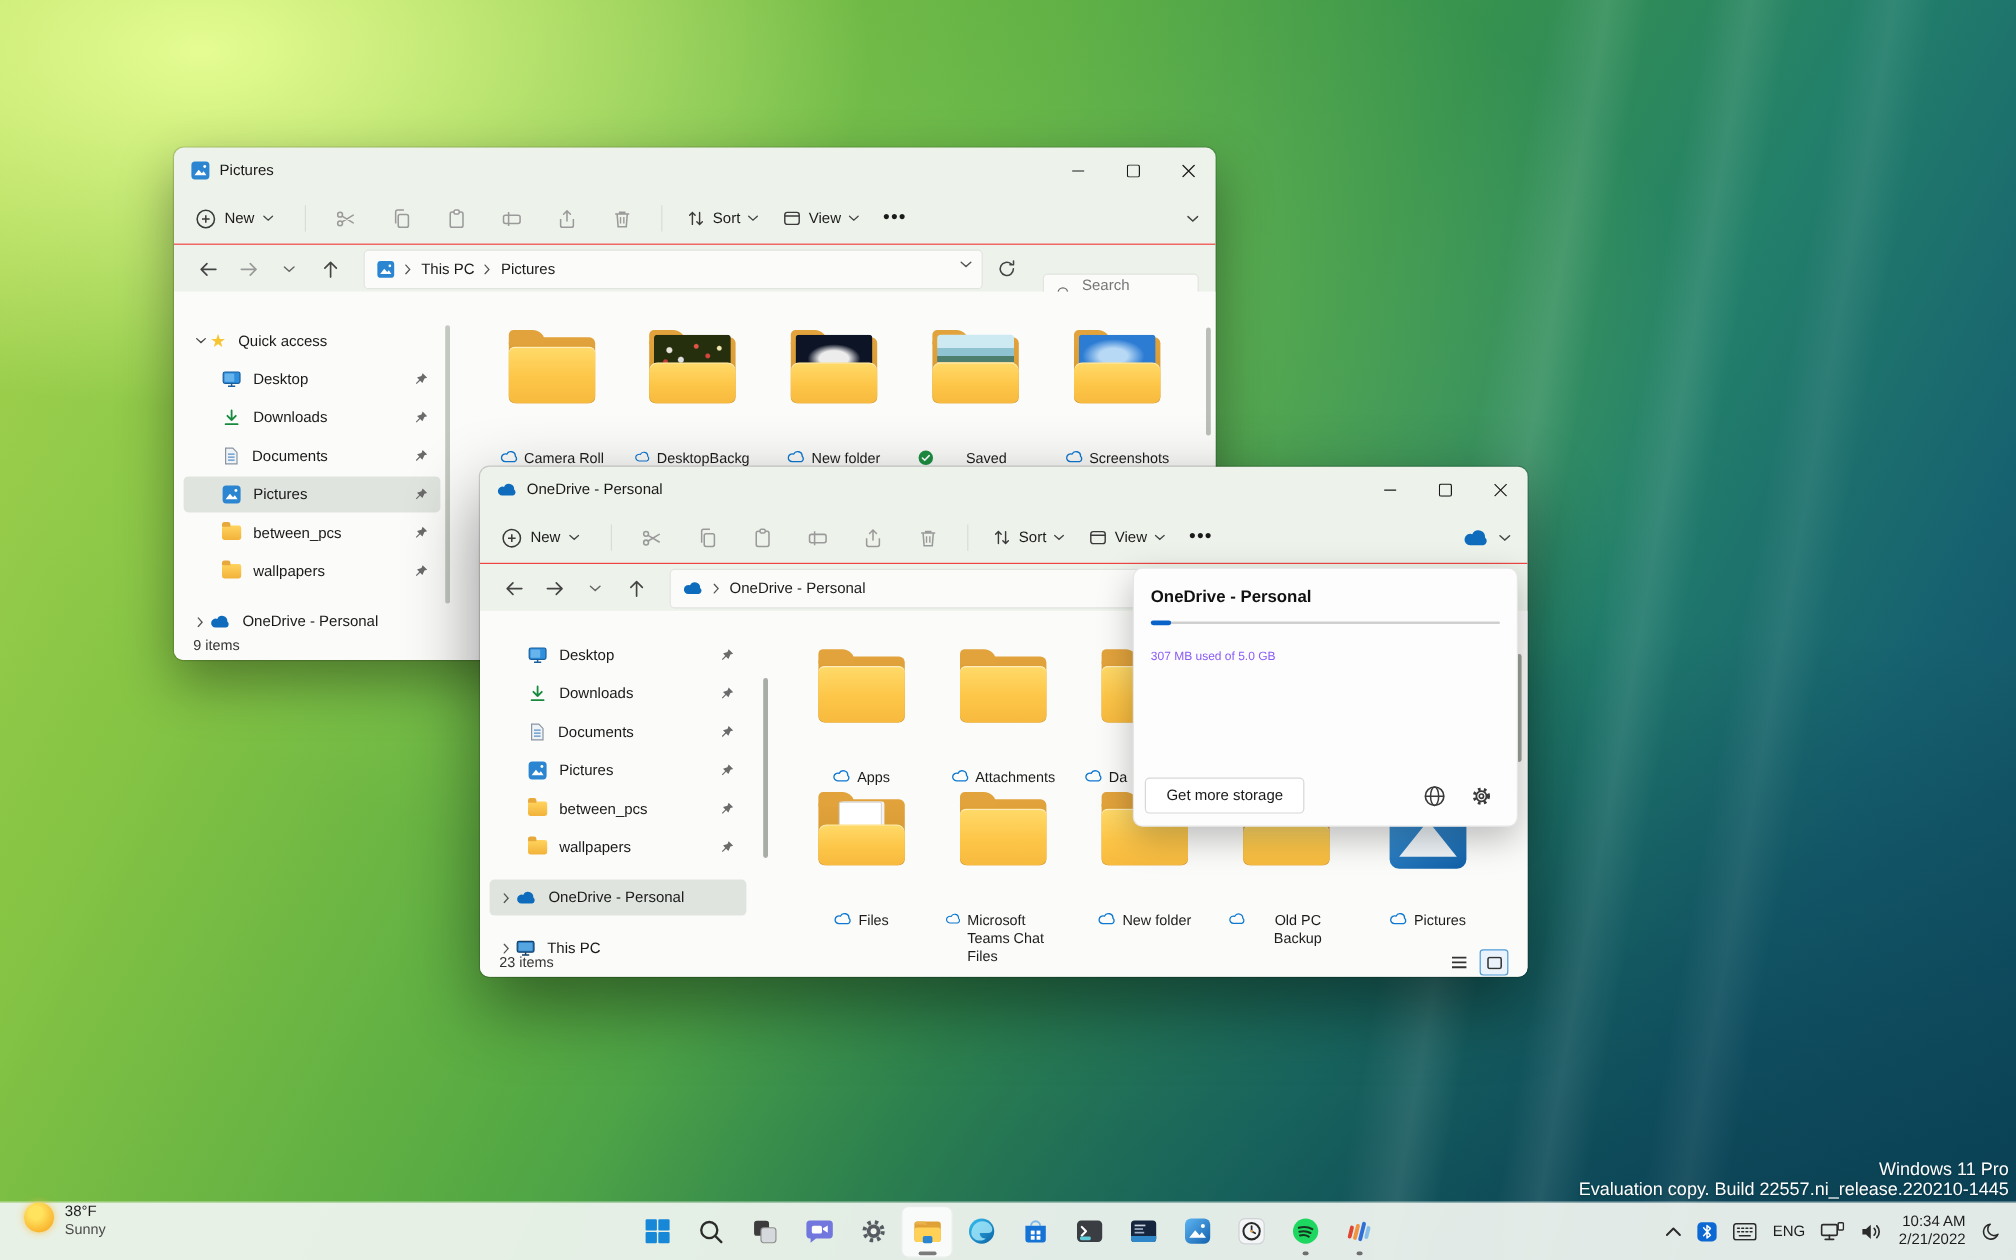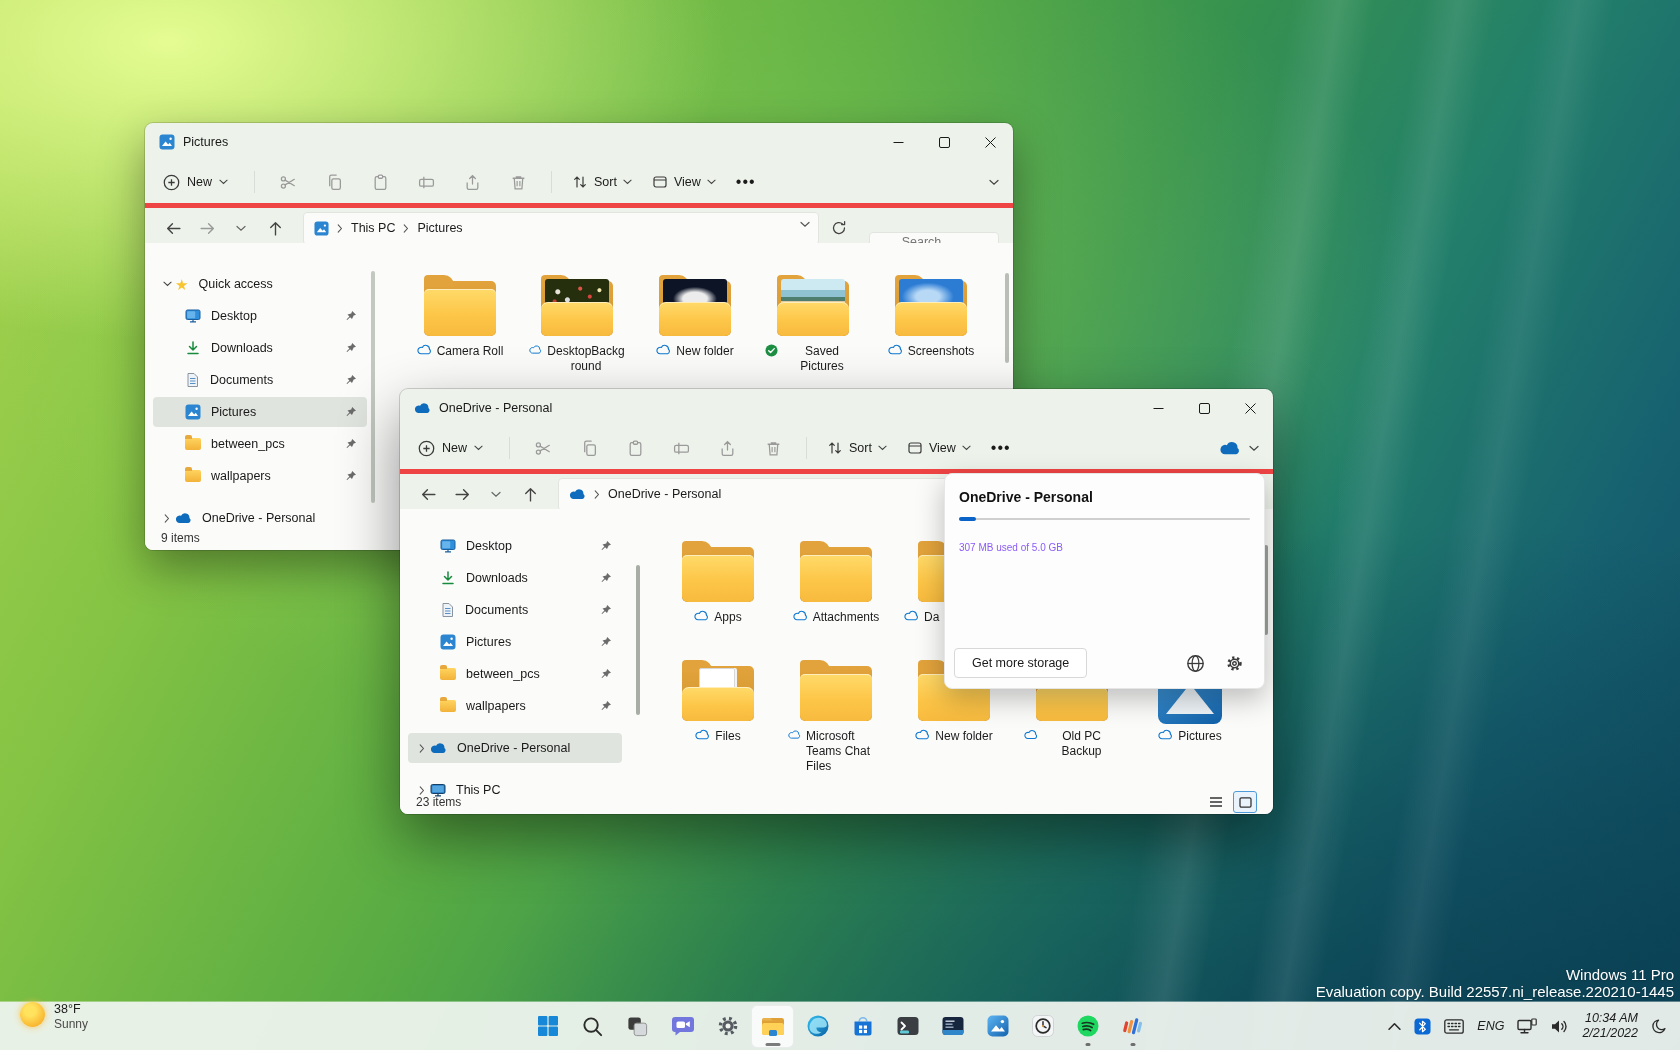--- a/index.html
+++ b/index.html
@@ -30,21 +30,21 @@
   }
   
   .win{position:absolute;border-radius:8px;background:#edf3ea;overflow:hidden;
        box-shadow:0 18px 45px rgba(0,0,0,.38),0 0 0 1px rgba(0,0,0,.14);}
   #win-pictures{left:145px;top:123px;width:868px;height:427px;}
   #win-onedrive{left:400px;top:389px;width:873px;height:425px;box-shadow:0 24px 60px rgba(0,0,0,.45),0 0 0 1px rgba(0,0,0,.16);}
   .titlebar{height:38px;display:flex;align-items:center;padding:0 14px;position:relative;}
   .titlebar .t-label{font-size:12.5px;color:#191919;margin-left:8px;}
   .wctrl{position:absolute;right:0;top:0;height:38px;display:flex;}
   .wbtn{width:46px;height:38px;display:flex;align-items:center;justify-content:center;}
-  .toolbar{height:42px;display:flex;align-items:center;padding:0 18px;border-bottom:5px solid #ef4444;position:relative;}
+  .toolbar{height:42px;display:flex;align-items:center;padding:0 18px;border-bottom:1px solid #ef4444;position:relative;}
   .tb-new{display:flex;align-items:center;gap:7px;font-size:12.5px;color:#1b1b1b;margin-right:16px;}
   .tb-sep{width:1px;height:22px;background:#d9ddd7;margin:0 10px;}
   .tb-ic{width:46px;height:30px;display:flex;align-items:center;justify-content:center;border-radius:4px;}
   .tb-dd{display:flex;align-items:center;gap:6px;font-size:12.5px;color:#1b1b1b;padding:0 10px;height:30px;border-radius:4px;}
   .tb-more{font-size:16px;letter-spacing:1px;color:#1b1b1b;padding:0 10px;}
   .tb-right{position:absolute;right:14px;display:flex;align-items:center;gap:8px;}
   .addr{height:40px;display:flex;align-items:center;padding:0 14px;gap:6px;position:relative;}
   .nav-ic{width:28px;height:28px;display:flex;align-items:center;justify-content:center;border-radius:4px;}
   .crumbbox{height:31px;background:rgba(255,255,255,.75);border:1px solid #e2e4e0;border-radius:4px;
             display:flex;align-items:center;padding:0 10px;font-size:12.5px;color:#1b1b1b;position:relative;}
@@ -60,21 +60,21 @@
   .sidebar{position:absolute;left:0;top:0;bottom:24px;width:232px;}
   .si{display:flex;align-items:center;height:30px;margin:2px 10px 0 8px;border-radius:4px;font-size:12.5px;color:#191919;padding-left:6px;}
   .si.sel{background:#e0e4de;}
   .si .lbl{margin-left:10px;white-space:nowrap;}
   .si .pin{margin-left:auto;margin-right:10px;display:flex;}
   .si .chv{width:16px;display:flex;justify-content:center;}
   .si.child{padding-left:32px;}
   .si.root-gap{margin-top:12px;}
   .vscroll{position:absolute;width:4px;border-radius:2px;background:#c3c8c1;}
   
-  .tile{position:absolute;width:112px;display:flex;flex-direction:column;align-items:center;}
+  .tile{position:absolute;width:112px;display:flex;flex-direction:column;align-items:center;gap:31px;}
   .tile .cap{margin-top:5px;display:flex;align-items:flex-start;gap:5px;font-size:12px;color:#1c1c1c;line-height:15px;
              max-width:96px;text-align:center;}
   .tile .cap .txt{word-wrap:break-word;word-break:break-word;max-width:78px;}
   .tile.brk .cap .txt{word-break:break-all;}
   .statusbar{position:absolute;left:0;right:0;bottom:0;height:24px;display:flex;align-items:center;
              padding:0 16px;font-size:12px;color:#333;background:transparent;}
   .statusbar .views{margin-left:auto;display:flex;align-items:center;gap:6px;}
   .view-toggle{width:22px;height:20px;display:flex;align-items:center;justify-content:center;border-radius:3px;}
   .view-toggle.on{border:1px solid #4f9bd8;background:#eaf3fb;}
   
@@ -121,21 +121,21 @@
   .weather{position:absolute;left:12px;top:0;height:48px;display:flex;gap:9px;padding:0 8px;border-radius:6px;}
   .sun{width:25px;height:25px;border-radius:50%;background:radial-gradient(circle at 40% 35%,#ffe25e 25%,#f9b32d 75%);box-shadow:0 0 6px rgba(250,190,60,.8);}
   .wtxt{display:flex;flex-direction:column;line-height:15px;}
   .wtemp{font-size:12.5px;color:#1c1c1c;}
   .wcond{font-size:12px;color:#4a4a4a;}
   .tb-center{position:absolute;left:50%;transform:translateX(-50%);top:0;height:48px;display:flex;align-items:center;gap:2px;}
   .app{width:43px;height:43px;border-radius:6px;display:flex;align-items:center;justify-content:center;position:relative;}
   .app.active{background:rgba(255,255,255,.75);box-shadow:inset 0 0 0 1px rgba(0,0,0,.06);}
   .app .rundot{position:absolute;bottom:2px;left:50%;transform:translateX(-50%);width:5px;height:3px;border-radius:2px;background:#6e6e6e;}
   .app.active .rundot{width:15px;background:#7b7b7b;}
-  .tray{position:absolute;right:8px;top:0;height:48px;display:flex;align-items:center;gap:13px;padding:0 4px;font-style:italic;}
+  .tray{position:absolute;right:8px;top:0;height:48px;display:flex;align-items:center;gap:13px;padding:0 4px;}
   .tray .lang{font-size:12.5px;color:#1c1c1c;}
   .clockblk{text-align:right;font-size:12.5px;color:#1c1c1c;line-height:15px;}
   
   .sfold{width:16px;height:12px;border-radius:2px;background:linear-gradient(#ffd45e,#f2b23a);position:relative;flex:0 0 auto;}
   .sfold::before{content:"";position:absolute;top:-3px;left:0;width:7px;height:4px;border-radius:2px 2px 0 0;background:#e7a83c;}
   .star{color:#f7c531;font-size:15px;line-height:15px;}
   svg{display:block;}
 </style>
 </head>
 <body>

